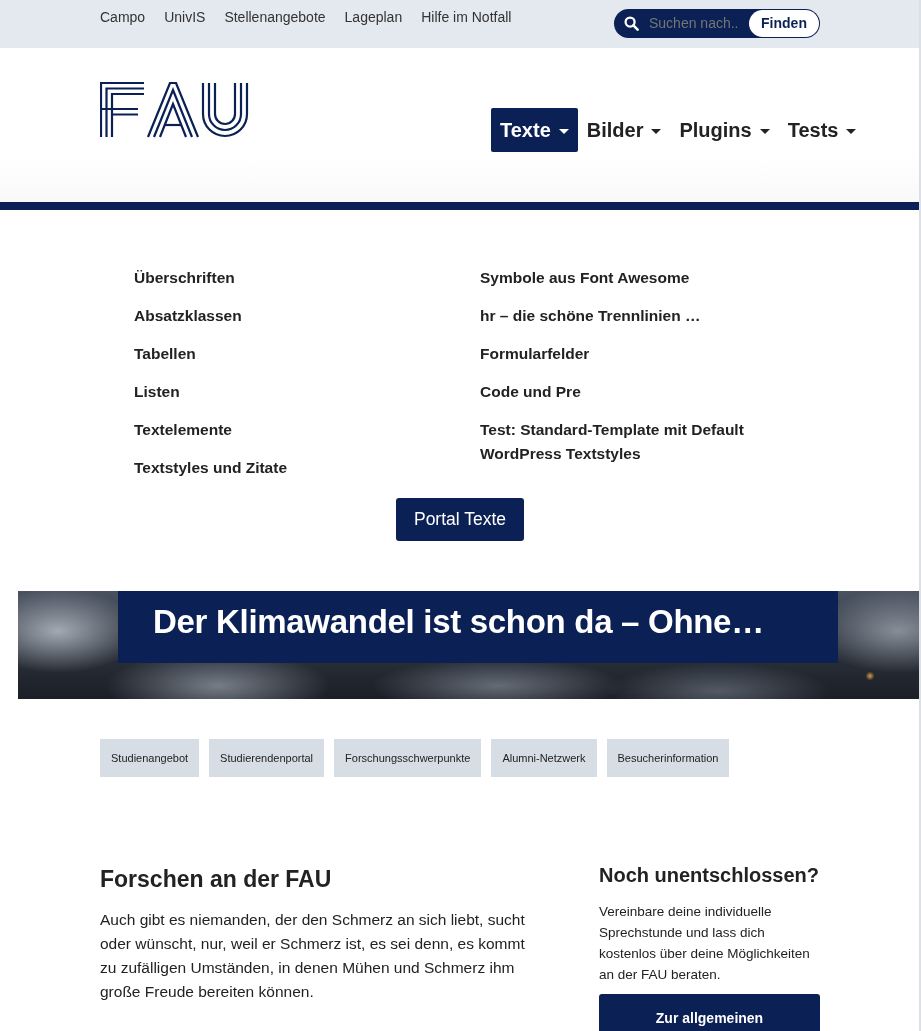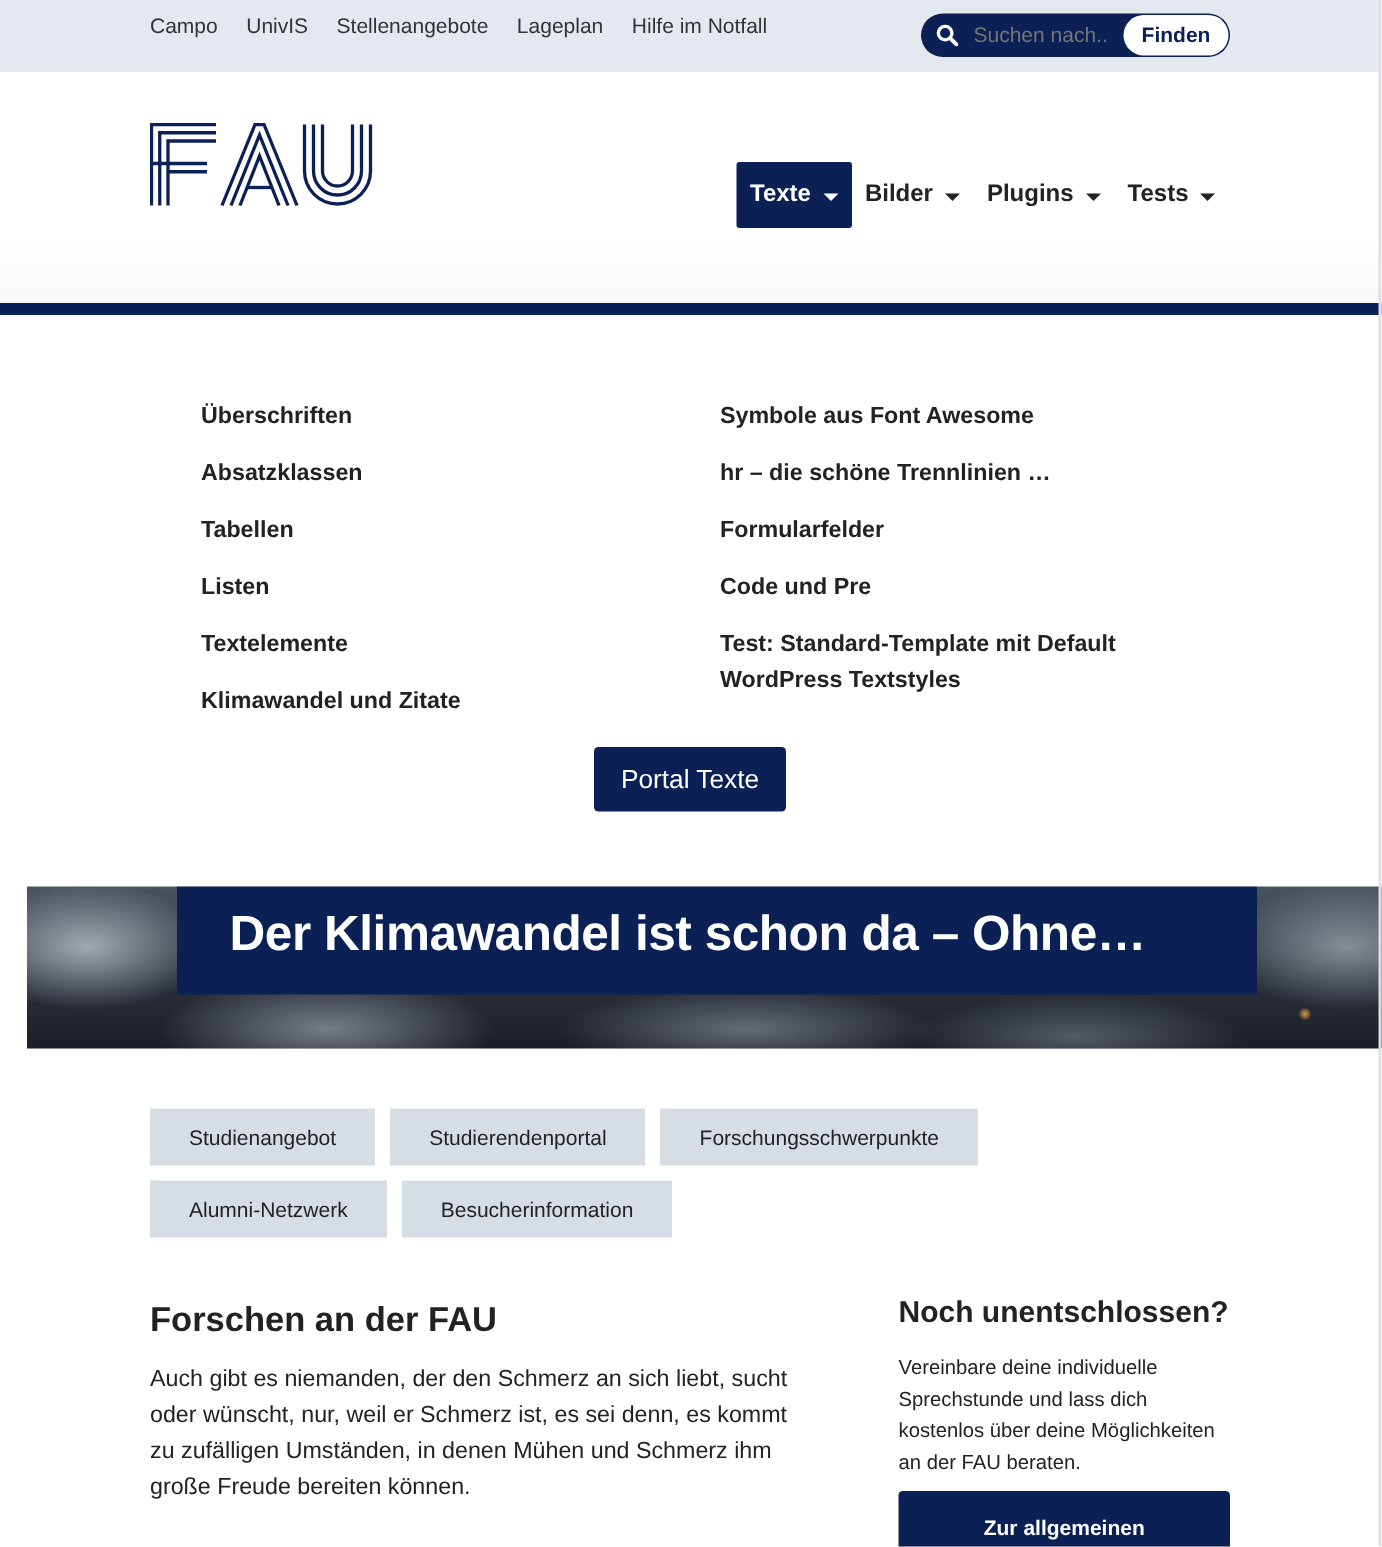--- a/index.html
+++ b/index.html
@@ -16,21 +16,21 @@
   .search .s-icon { position: absolute; left: 10px; top: 7px; width: 15px; height: 15px; }
   .search .s-input { position: absolute; left: 35px; top: 0; height: 29px; width: 100px; line-height: 29px; font-size: 14px; color: #fff; background: transparent; border: none; font-family: "Liberation Sans", sans-serif; }
   .search .s-btn { position: absolute; right: 1px; top: 1px; height: 27px; width: 70px; background: #fff; border-radius: 14px; color: #0b2155; font-weight: bold; font-size: 14px; line-height: 27px; text-align: center; border: none; font-family: "Liberation Sans", sans-serif; }
 
   
   .header { position: absolute; left: 0; top: 48px; width: 921px; height: 154px; background: linear-gradient(#ffffff 70%, #f9f9fa 100%); }
   .logo { position: absolute; left: 100px; top: 34px; width: 212px; height: 96px; }
   .logo-mark { position: absolute; left: 0; top: 0; width: 150px; height: 56px; }
   .logo-text { position: absolute; left: 0; top: 58px; font-size: 13.5px; line-height: 20px; color: #0b2155; font-weight: bold; white-space: nowrap; letter-spacing: -0.1px; }
   .mainnav { position: absolute; left: 491px; top: 60px; display: flex; }
-  .nav-item { height: 44px; display: flex; align-items: center; padding: 0 9px; font-size: 16px; font-weight: bold; color: #222; cursor: pointer; border-radius: 2px; }
+  .nav-item { height: 44px; display: flex; align-items: center; padding: 0 9px; font-size: 20px; font-weight: bold; color: #222; cursor: pointer; border-radius: 2px; }
   .nav-item.active { background: #0b2155; color: #fff; }
   .nav-item .caret { width: 0; height: 0; border-left: 5px solid transparent; border-right: 5px solid transparent; border-top: 5px solid currentColor; margin-left: 8px; margin-top: 2px; }
   .navline { position: absolute; left: 0; top: 202px; width: 921px; height: 8px; background: #0b2155; }
 
   
   .megamenu { position: absolute; left: 0; top: 210px; width: 828px; height: 381px; background: #fff; }
   .col { position: absolute; top: 56px; width: 300px; }
   .col.left { left: 134px; }
   .col.right { left: 480px; width: 290px; }
   .col a { display: block; font-size: 15.5px; font-weight: bold; color: #222; text-decoration: none; line-height: 24px; margin-bottom: 14px; }
@@ -45,21 +45,21 @@
       radial-gradient(ellipse 120px 60px at 880px 40px, rgba(190,196,205,0.6), transparent 70%),
       radial-gradient(ellipse 160px 40px at 700px 100px, rgba(120,128,140,0.6), transparent 70%),
       radial-gradient(circle 6px at 852px 680px, rgba(230,160,60,0.9), transparent),
       linear-gradient(180deg, #4a5260 0%, #2b313b 55%, #1b1f26 100%); margin-left: 18px; }
   .hero .glow { position: absolute; left: 848px; top: 80px; width: 8px; height: 10px; background: radial-gradient(circle, rgba(240,170,70,0.9), transparent 70%); }
   .hero-title-box { position: absolute; left: 100px; top: 0; width: 720px; height: 72px; background: #0b2155; }
   .hero-title { position: absolute; left: 35px; top: 12px; font-size: 33px; font-weight: bold; color: #fff; white-space: nowrap; letter-spacing: -0.3px; }
 
   
   .quicklinks { position: absolute; left: 100px; top: 739px; width: 720px; display: flex; flex-wrap: wrap; }
-  .quicklinks a { display: block; height: 38px; line-height: 38px; padding: 0 26px; background: #d6dde4; color: #222; font-size: 14px; text-decoration: none; margin-right: 10px; margin-bottom: 10px; }
+  .quicklinks a { display: block; height: 38px; line-height: 38px; padding: 0 11px; background: #d6dde4; color: #222; font-size: 11px; text-decoration: none; margin-right: 10px; margin-bottom: 10px; }
 
   
   .article { position: absolute; left: 100px; top: 864px; width: 445px; }
   .article h2 { font-size: 23px; font-weight: bold; color: #222; line-height: 30px; margin-bottom: 14px; }
   .article p { font-size: 15.5px; line-height: 24px; color: #222; }
   .aside { position: absolute; left: 599px; top: 861px; width: 221px; }
   .aside h3 { font-size: 20px; font-weight: bold; color: #222; line-height: 28px; margin-bottom: 12px; }
   .aside p { font-size: 13.5px; line-height: 21px; color: #222; margin-bottom: 9px; }
   .aside-btn { display: block; width: 221px; height: 60px; background: #0b2155; color: #fff; border-radius: 3px 3px 0 0; font-size: 14px; line-height: 22px; text-align: center; padding-top: 9px; border: none; font-family: "Liberation Sans", sans-serif; font-weight: bold; }
 </style>
@@ -129,21 +129,21 @@
 </header>
 <div class="navline"></div>
 
 <section class="megamenu">
   <div class="col left">
     <a href="#">Überschriften</a>
     <a href="#">Absatzklassen</a>
     <a href="#">Tabellen</a>
     <a href="#">Listen</a>
     <a href="#">Textelemente</a>
-    <a href="#">Klimawandel und Zitate</a>
+    <a href="#">Textstyles und Zitate</a>
   </div>
   <div class="col right">
     <a href="#">Symbole aus Font Awesome</a>
     <a href="#">hr – die schöne Trennlinien …</a>
     <a href="#">Formularfelder</a>
     <a href="#">Code und Pre</a>
     <a href="#">Test: Standard-Template mit Default WordPress Textstyles</a>
   </div>
   <button class="portal-btn">Portal Texte</button>
 </section>

